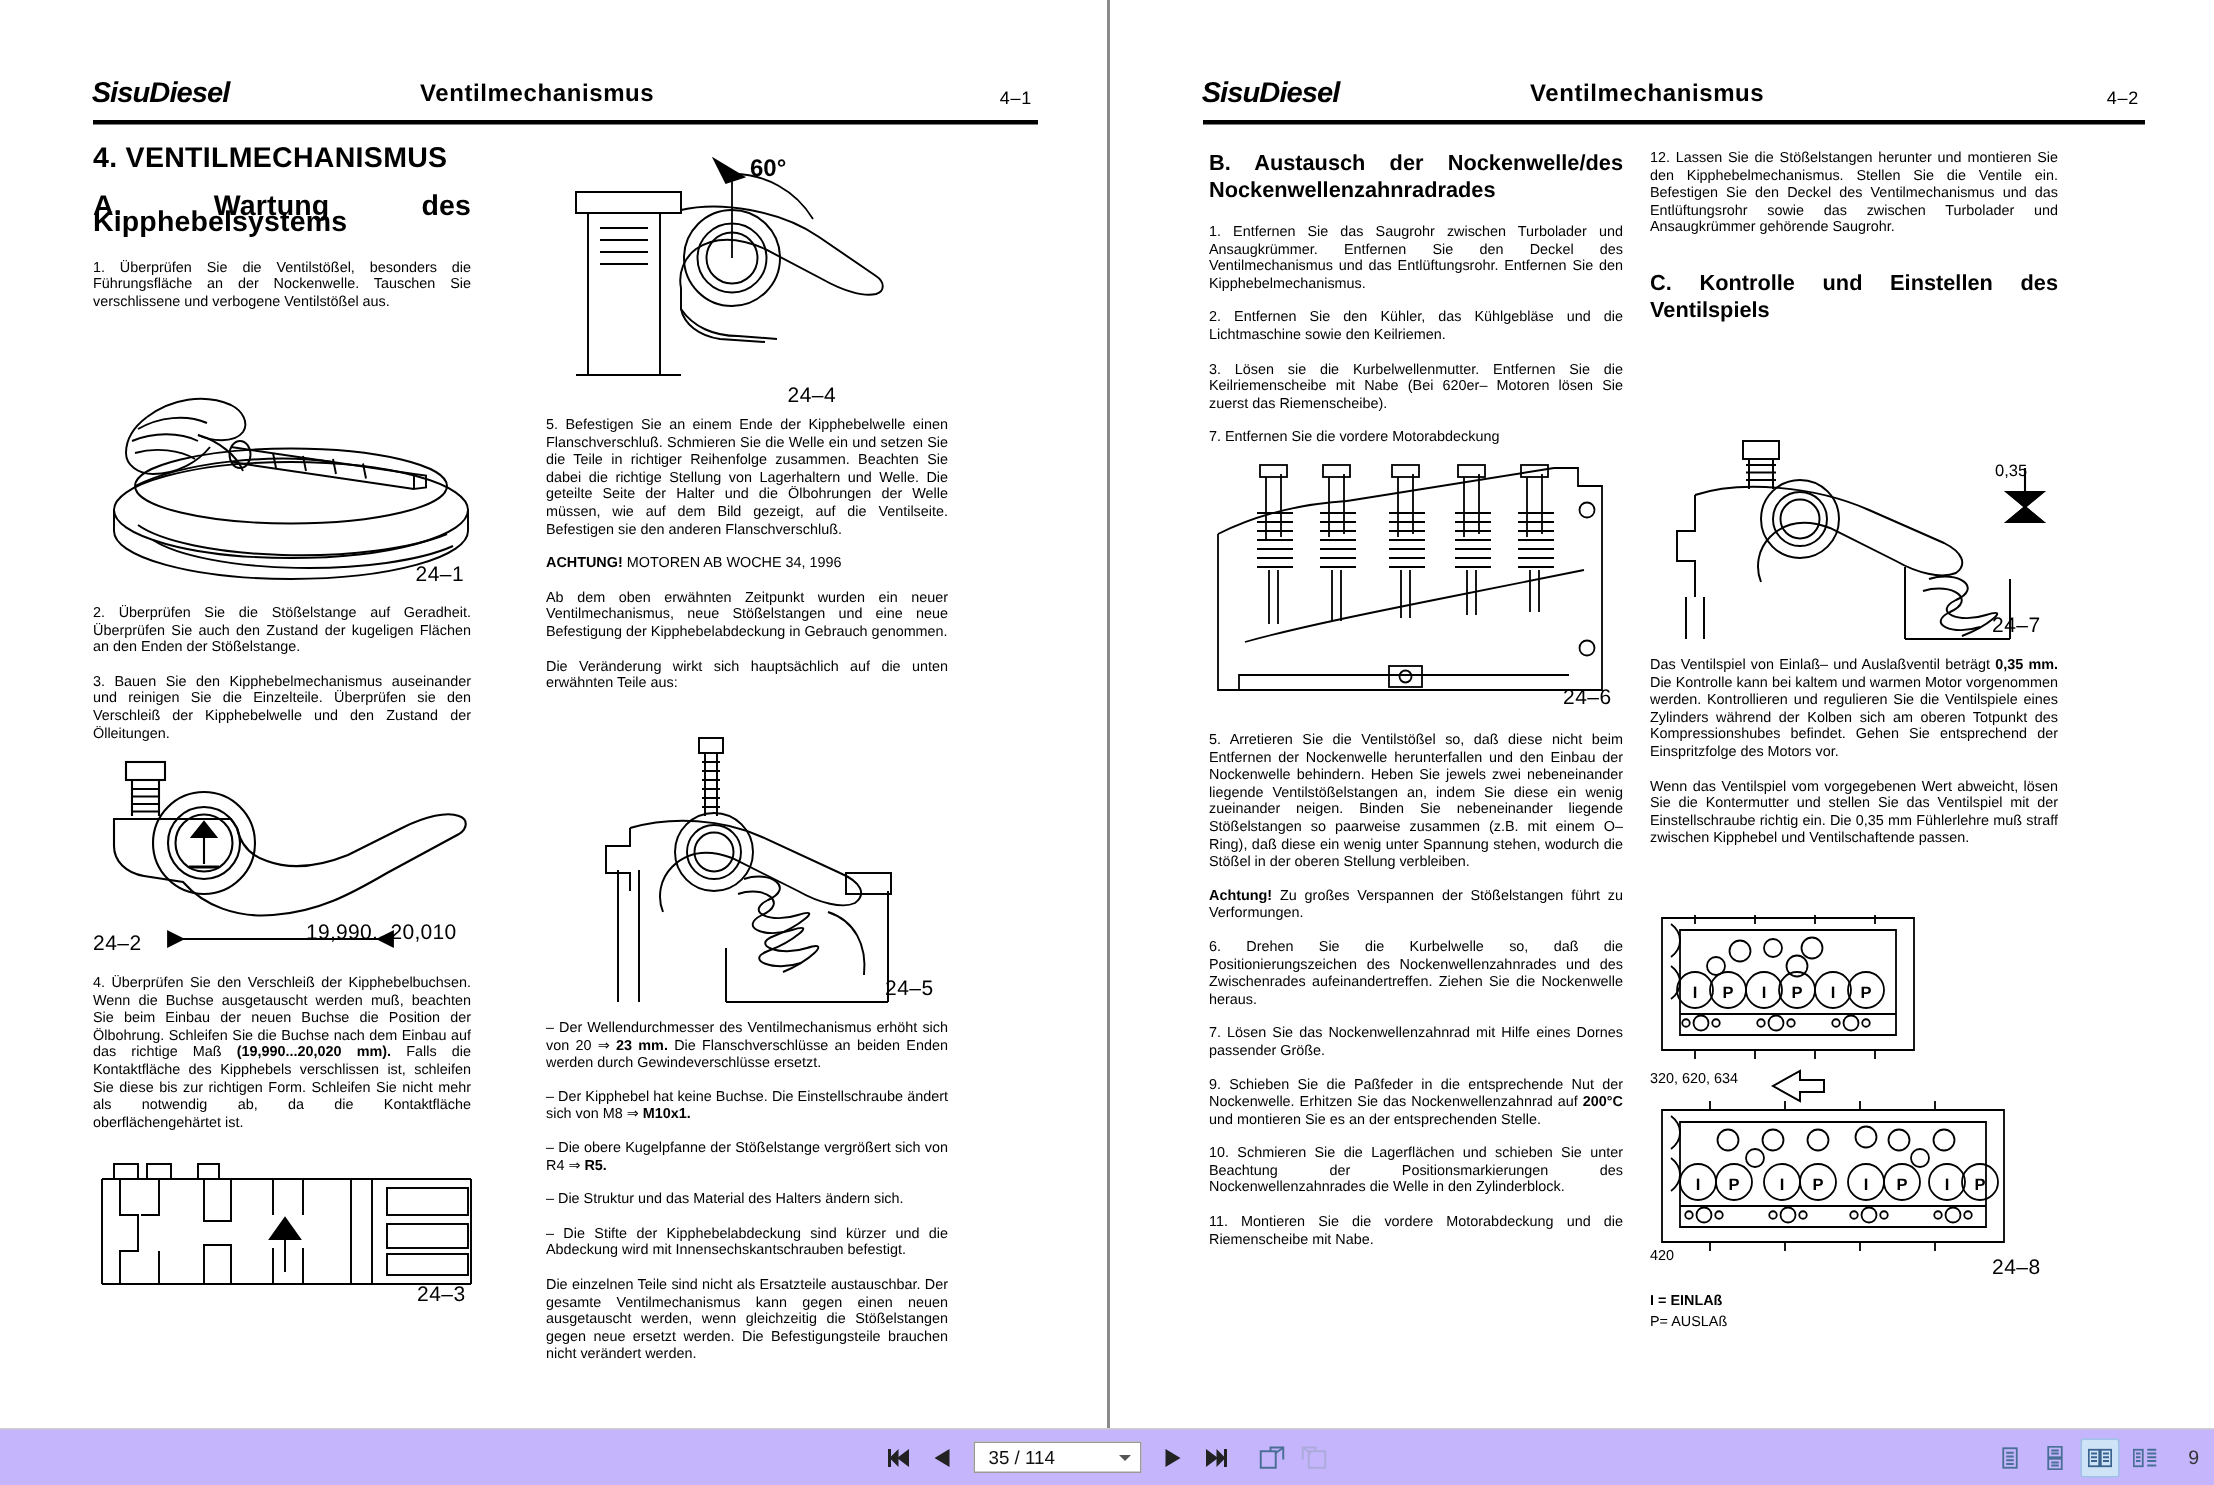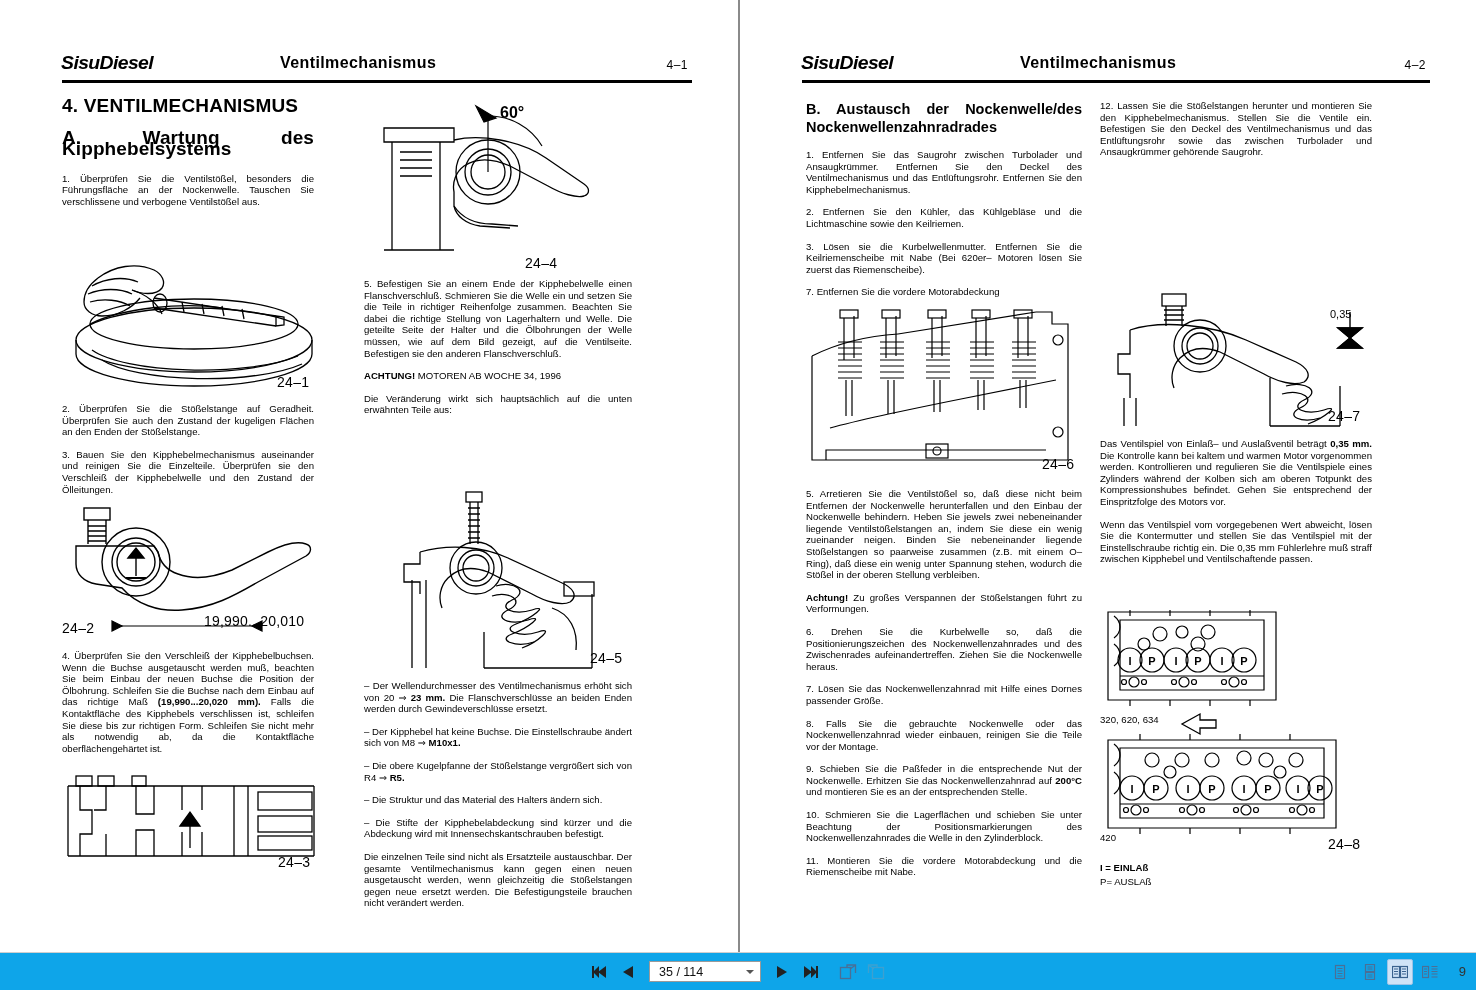--- a/index.html
+++ b/index.html
@@ -65,21 +65,21 @@
   .fig svg { display:block; }
   .figno { position:absolute; font-size:14px; color:#000; letter-spacing:0.3px; }
   .dimtxt { position:absolute; font-size:14px; color:#000; letter-spacing:0.2px; }
   .angtxt { position:absolute; font-size:16px; font-weight:bold; color:#000; }
   .lbl { position:absolute; font-size:10px; color:#000; }
   .lblb { position:absolute; font-size:9.6px; color:#000; }
 
   
   .toolbar {
     position:absolute; left:0; top:952px; width:1476px; height:38px;
-    background:#0ea5e9; border-top:1px solid #cfcfcf;
+    background:#c4b5fd; border-top:1px solid #cfcfcf;
     display:flex; align-items:center;
   }
   .tb-center {
     position:absolute; left:50%; transform:translateX(-50%);
     display:flex; align-items:center; gap:0px; height:38px;
   }
   .tb-btn {
     width:28px; height:28px; display:flex; align-items:center; justify-content:center;
     background:transparent; border:none; cursor:pointer;
   }
@@ -255,20 +255,21 @@
           <path d="M118 20 L118 72"></path>
         </g>
       </svg>
       <div class="angtxt" style="left:130px; top:4px;">60°</div>
       <div class="figno" style="left:155px; top:155px;">24–4</div>
     </div>
 
     <div class="col" style="left:364px; top:278px; width:268px;">
       <p>5. Befestigen Sie an einem Ende der Kipphebelwelle einen Flanschverschluß. Schmieren Sie die Welle ein und setzen Sie die Teile in richtiger Reihenfolge zusammen. Beachten Sie dabei die richtige Stellung von Lagerhaltern und Welle. Die geteilte Seite der Halter und die Ölbohrungen der Welle müssen, wie auf dem Bild gezeigt, auf die Ventilseite. Befestigen sie den anderen Flanschverschluß.</p>
       <p><b>ACHTUNG!</b><span> MOTOREN AB WOCHE 34, 1996</span></p>
+      <p>Ab dem oben erwähnten Zeitpunkt wurden ein neuer Ventilmechanismus, neue Stößelstangen und eine neue Befestigung der Kipphebelabdeckung in Gebrauch genommen.</p>
       <p>Die Veränderung wirkt sich hauptsächlich auf die unten erwähnten Teile aus:</p>
     </div>
 
     <div class="fig" style="left:364px; top:490px;">
       <svg width="268" height="180" viewBox="0 0 268 180">
         <g fill="none" stroke="#000" stroke-width="1.3">
 
           <rect x="102" y="2" width="16" height="10"></rect>
           <path d="M106 12 L106 54 M114 12 L114 54"></path>
           <path d="M104 18 h12 M104 24 h12 M104 30 h12 M104 36 h12 M104 42 h12 M104 48 h12"></path>
@@ -375,28 +376,28 @@
         </g>
       </svg>
       <div class="figno" style="left:236px; top:156px;">24–6</div>
     </div>
 
     <div class="col" style="left:66px; top:488px; width:276px;">
       <p>5. Arretieren Sie die Ventilstößel so, daß diese nicht beim Entfernen der Nockenwelle herunterfallen und den Einbau der Nockenwelle behindern. Heben Sie jewels zwei nebeneinander liegende Ventilstößelstangen an, indem Sie diese ein wenig zueinander neigen. Binden Sie nebeneinander liegende Stößelstangen so paarweise zusammen (z.B. mit einem O–Ring), daß diese ein wenig unter Spannung stehen, wodurch die Stößel in der oberen Stellung verbleiben.</p>
       <p><b>Achtung!</b><span> Zu großes Verspannen der Stößelstangen führt zu Verformungen.</span></p>
       <p>6. Drehen Sie die Kurbelwelle so, daß die Positionierungszeichen des Nockenwellenzahnrades und des Zwischenrades aufeinandertreffen. Ziehen Sie die Nockenwelle heraus.</p>
       <p>7. Lösen Sie das Nockenwellenzahnrad mit Hilfe eines Dornes passender Größe.</p>
-      <p>8. Falls Sie die gebrauchte Nockenwelle oder das Nockenwellenzahnrad wieder einbauen, reinigen Sie die Teile vor der Montage.</p>
       <p><span>9. Schieben Sie die Paßfeder in die entsprechende Nut der Nockenwelle. Erhitzen Sie das Nockenwellenzahnrad auf </span><b>200°C</b><span> und montieren Sie es an der entsprechenden Stelle.</span></p>
       <p>10. Schmieren Sie die Lagerflächen und schieben Sie unter Beachtung der Positionsmarkierungen des Nockenwellenzahnrades die Welle in den Zylinderblock.</p>
       <p>11. Montieren Sie die vordere Motorabdeckung und die Riemenscheibe mit Nabe.</p>
     </div>
 
     <div class="col" style="left:360px; top:100px; width:272px;">
       <p>12. Lassen Sie die Stößelstangen herunter und montieren Sie den Kipphebelmechanismus. Stellen Sie die Ventile ein. Befestigen Sie den Deckel des Ventilmechanismus und das Entlüftungsrohr sowie das zwischen Turbolader und Ansaugkrümmer gehörende Saugrohr.</p>
+      <div class="h2w" style="margin-top:22px;">C. Kontrolle und Einstellen des Ventilspiels</div>
     </div>
 
     <div class="fig" style="left:360px; top:290px;">
       <svg width="272" height="140" viewBox="0 0 272 140">
         <g fill="none" stroke="#000" stroke-width="1.3">
           <rect x="62" y="4" width="24" height="12"></rect>
           <path d="M66 16 L66 36 M82 16 L82 36"></path>
           <path d="M64 20 h20 M64 25 h20 M64 30 h20"></path>
           <path d="M30 40 C60 30 110 34 146 50 L196 72
                    C208 78 212 86 204 92 C194 96 178 92 164 84

